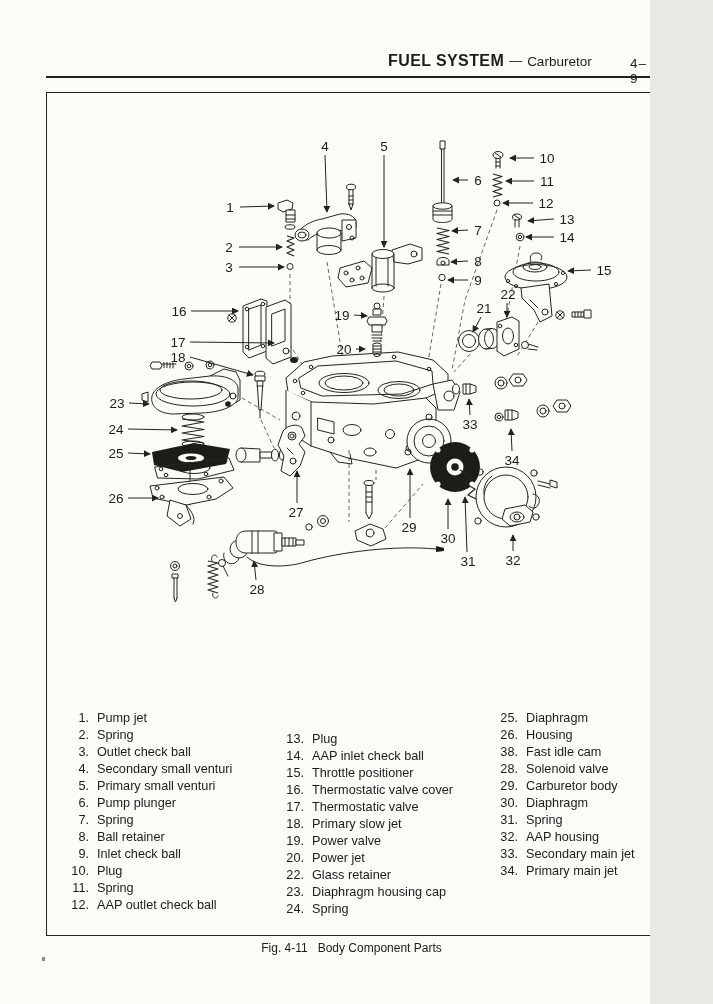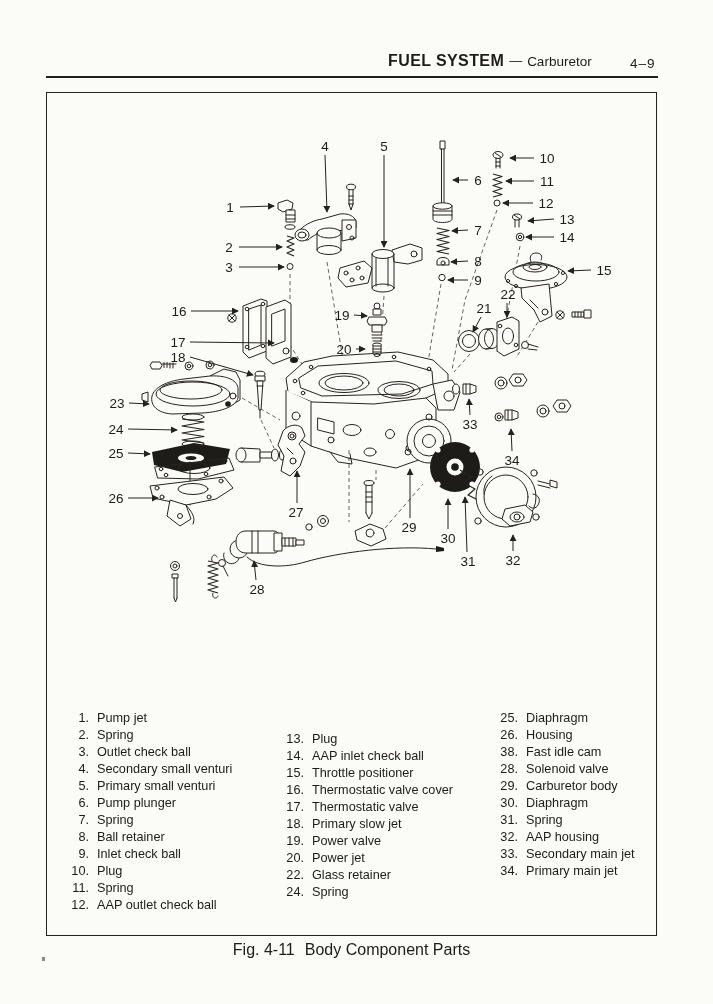--- a/index.html
+++ b/index.html
@@ -1,35 +1,35 @@
 <!DOCTYPE html>
 <html><head>
 <meta charset="utf-8">
 <style>
   html,body{margin:0;padding:0;background:#e9e9e6;}
-  .page{position:relative;width:713px;height:1004px;background:#fbfbf8;overflow:hidden;
+  .page{position:relative;width:650px;height:1004px;background:#fbfbf8;overflow:hidden;
         font-family:"Liberation Sans",sans-serif;color:#1d1c19;}
   
   #hdr{position:absolute;left:388px;top:52px;white-space:nowrap;}
   .hdr-title{font-weight:700;font-size:16px;letter-spacing:.4px;}
   .hdr-sep{font-size:13px;margin:0 5px;vertical-align:1px;}
   .hdr-sub{font-size:13.5px;}
   #pagenum{position:absolute;left:630px;top:56px;font-size:13.5px;letter-spacing:1px;}
   #hdr-rule{position:absolute;left:46px;top:76px;width:612px;height:2px;background:#23221f;}
   
   .fig-box{position:absolute;left:46px;top:92px;width:611px;height:844px;
            border:1.6px solid #23221f;box-sizing:border-box;}
   #diagram{position:absolute;left:46px;top:92px;width:611px;height:844px;}
   
   .pl-col{position:absolute;top:710px;}
   #col1{left:62px;} #col2{left:277px;margin-top:21px;} #col3{left:491px;}
   .pl-item{display:flex;font-size:12.7px;line-height:17px;}
   .pl-num{width:27px;text-align:right;margin-right:8px;}
   
-  .caption{position:absolute;left:46px;top:941px;width:611px;text-align:center;font-size:16px;}
+  .caption{position:absolute;left:46px;top:941px;width:611px;text-align:center;font-size:12px;}
   .caption .fig-label{margin-right:10px;}
   #speck{position:absolute;left:42px;top:957px;width:3px;height:4px;background:#8a8a85;}
   
   #diagram .ln{stroke:#26241f;fill:none;stroke-width:1;stroke-linecap:round;stroke-linejoin:round;}
   #diagram .wh{stroke:#26241f;fill:#fbfbf8;stroke-width:1;stroke-linejoin:round;}
   #diagram .bk{fill:#1d1c18;stroke:none;}
   #diagram .spr{stroke:#26241f;fill:none;stroke-width:1.25;stroke-linejoin:round;}
   #diagram .dash{stroke:#55534e;fill:none;stroke-width:.9;stroke-dasharray:4 3;}
   #diagram .lead{stroke:#23221f;fill:none;stroke-width:1;}
   #diagram .callout{font-size:13.5px;fill:#1d1c19;text-anchor:middle;dominant-baseline:central;
@@ -550,20 +550,24 @@
       </div>
       <div class="pl-item">
         <span class="pl-num">20.</span>
         <span class="pl-name">Power jet</span>
       </div>
       <div class="pl-item">
         <span class="pl-num">22.</span>
         <span class="pl-name">Glass retainer</span>
       </div>
       <div class="pl-item">
+        <span class="pl-num">23.</span>
+        <span class="pl-name">Diaphragm housing cap</span>
+      </div>
+      <div class="pl-item">
         <span class="pl-num">24.</span>
         <span class="pl-name">Spring</span>
       </div>
     </div>
   <div class="pl-col" id="col3">
       <div class="pl-item">
         <span class="pl-num">25.</span>
         <span class="pl-name">Diaphragm</span>
       </div>
       <div class="pl-item">

